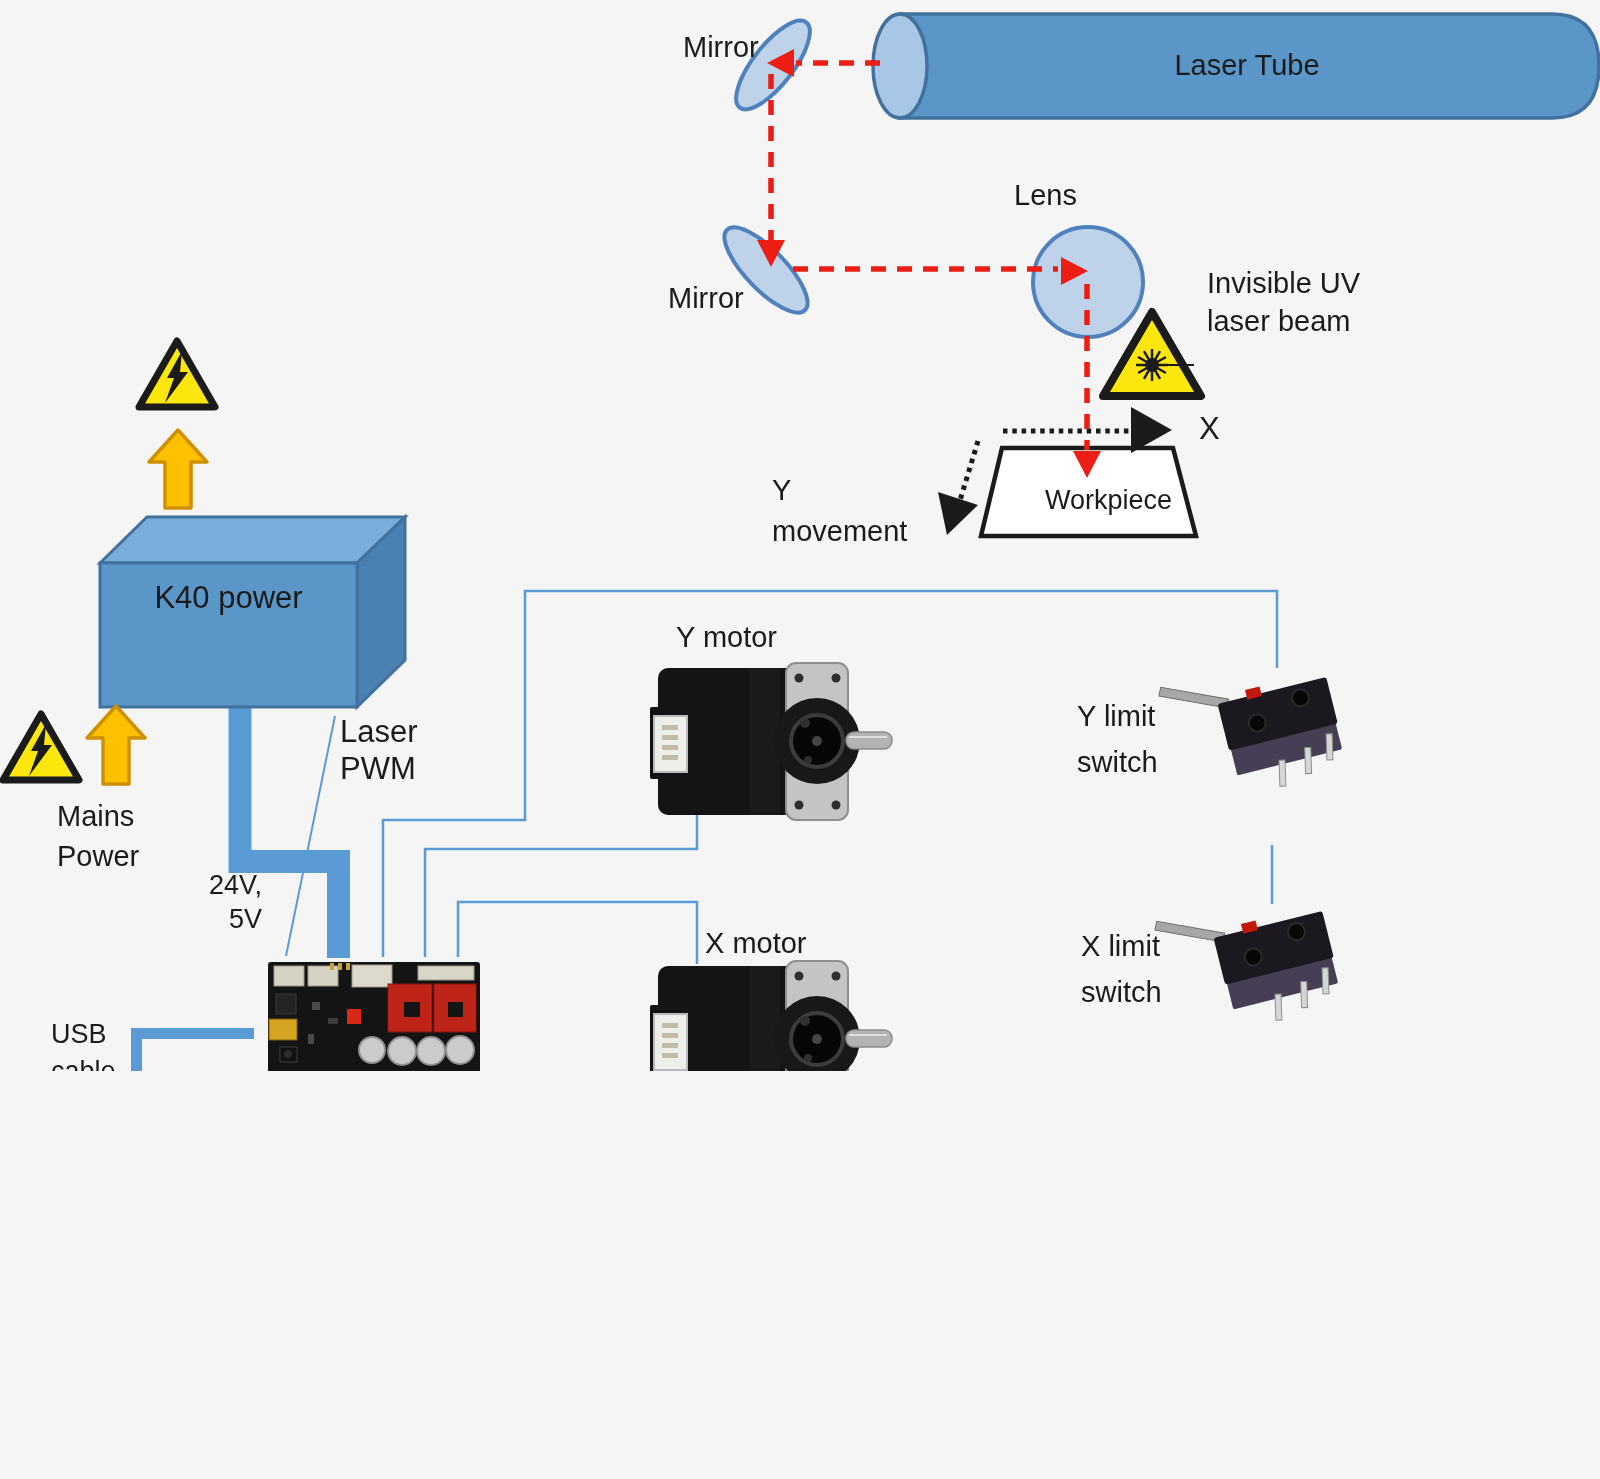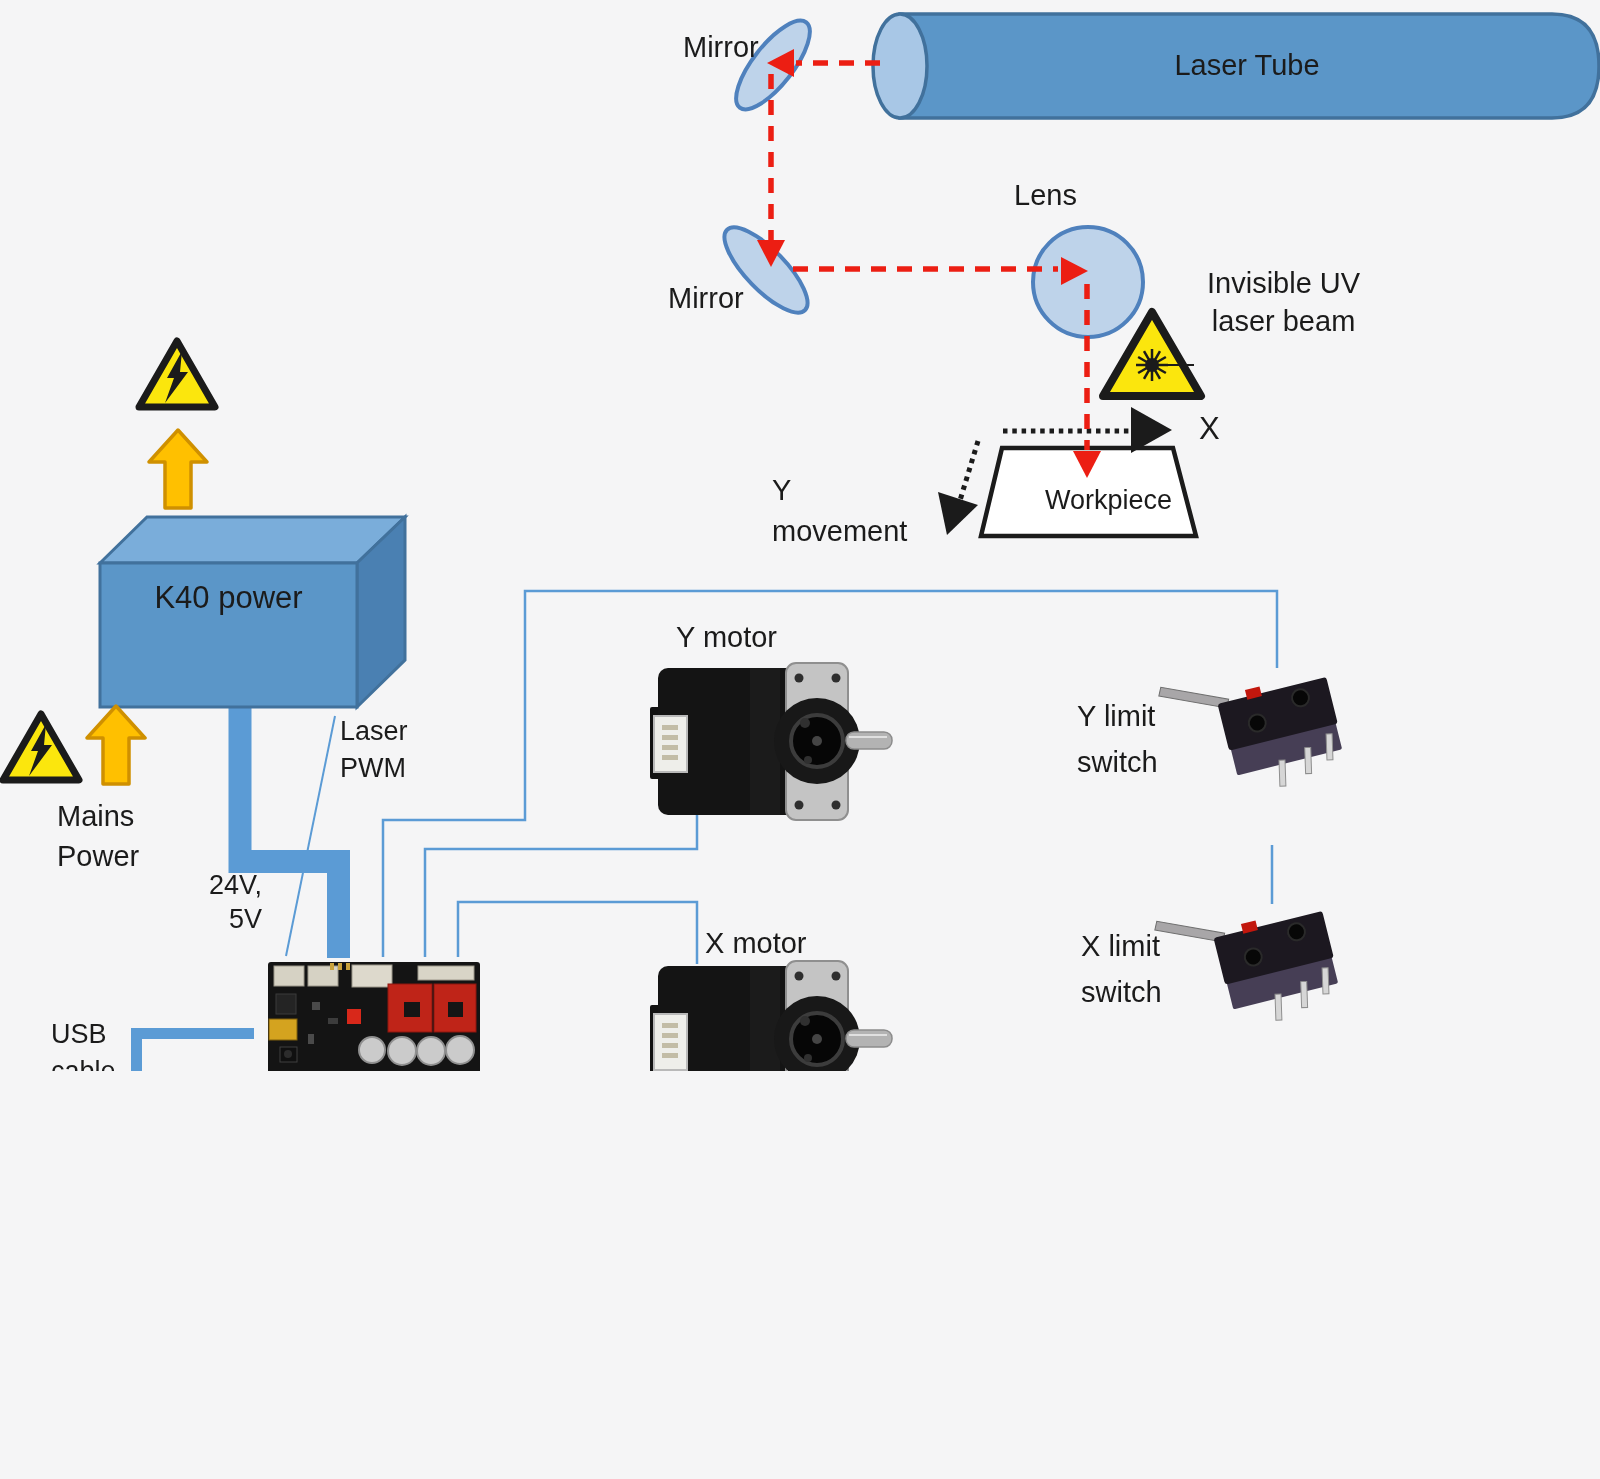--- a/index.html
+++ b/index.html
@@ -182,42 +182,42 @@
     <rect x="200" y="152" width="13" height="13" rx="2" fill="#fdfdfd"></rect>
     <polygon points="96,171 137,171 146,199 87,199" fill="#181818"></polygon>
     <rect x="45" y="199" width="148" height="10" rx="5" fill="#181818"></rect>
   </g>
 </svg>
 
 <div class="lbl ctr" style="left:1147px;top:46px;width:200px;">Laser Tube</div>
 <div class="lbl" style="left:683px;top:28px;">Mirror</div>
 <div class="lbl" style="left:668px;top:279px;">Mirror</div>
 <div class="lbl" style="left:1014px;top:176px;">Lens</div>
-<div class="lbl" style="left:1207px;top:264px;line-height:38px;text-align:center;">
+<div class="lbl" style="left:1207px;top:264px;line-height:38px;">
   <span>Invisible UV</span>
   <span>laser beam</span>
 </div>
 <div class="lbl" style="left:1199px;top:408px;font-size:31px;">X</div>
 <div class="lbl" style="left:772px;top:470px;line-height:41px;">
   <span>Y</span>
   <span>movement</span>
 </div>
 <div class="lbl ctr" style="left:1007px;top:482px;width:165px;font-size:27px;text-align:right;">Workpiece</div>
 <div class="lbl ctr" style="left:100px;top:572px;width:257px;font-size:31px;line-height:52px;">
   <span>K40 power</span>
 </div>
 <div class="lbl" style="left:57px;top:796px;line-height:40px;">
   <span>Mains</span>
   <span>Power</span>
 </div>
 <div class="lbl" style="left:209px;top:868px;font-size:27px;line-height:34px;text-align:right;">
   <span>24V,</span>
   <span>5V</span>
 </div>
-<div class="lbl" style="left:340px;top:713px;font-size:27px;line-height:37px;">
+<div class="lbl" style="left:340px;top:713px;font-size:31px;line-height:37px;">
   <span>Laser</span>
   <span>PWM</span>
 </div>
 <div class="lbl" style="left:51px;top:1016px;font-size:27px;line-height:37px;">
   <span>USB</span>
   <span>cable</span>
 </div>
 <div class="lbl" style="left:676px;top:618px;">Y motor</div>
 <div class="lbl" style="left:705px;top:924px;">X motor</div>
 <div class="lbl" style="left:1077px;top:693px;line-height:46px;">

